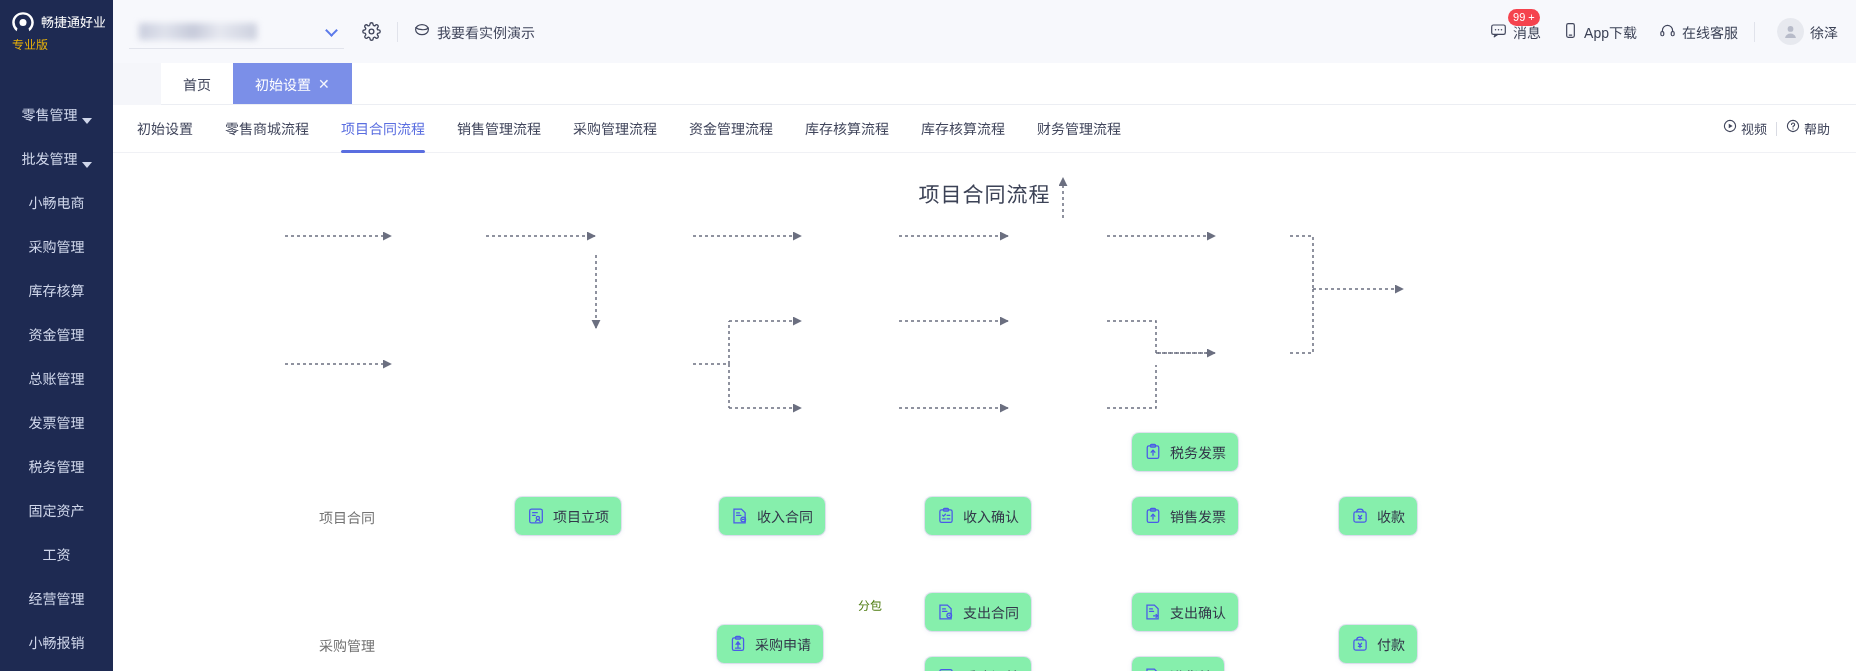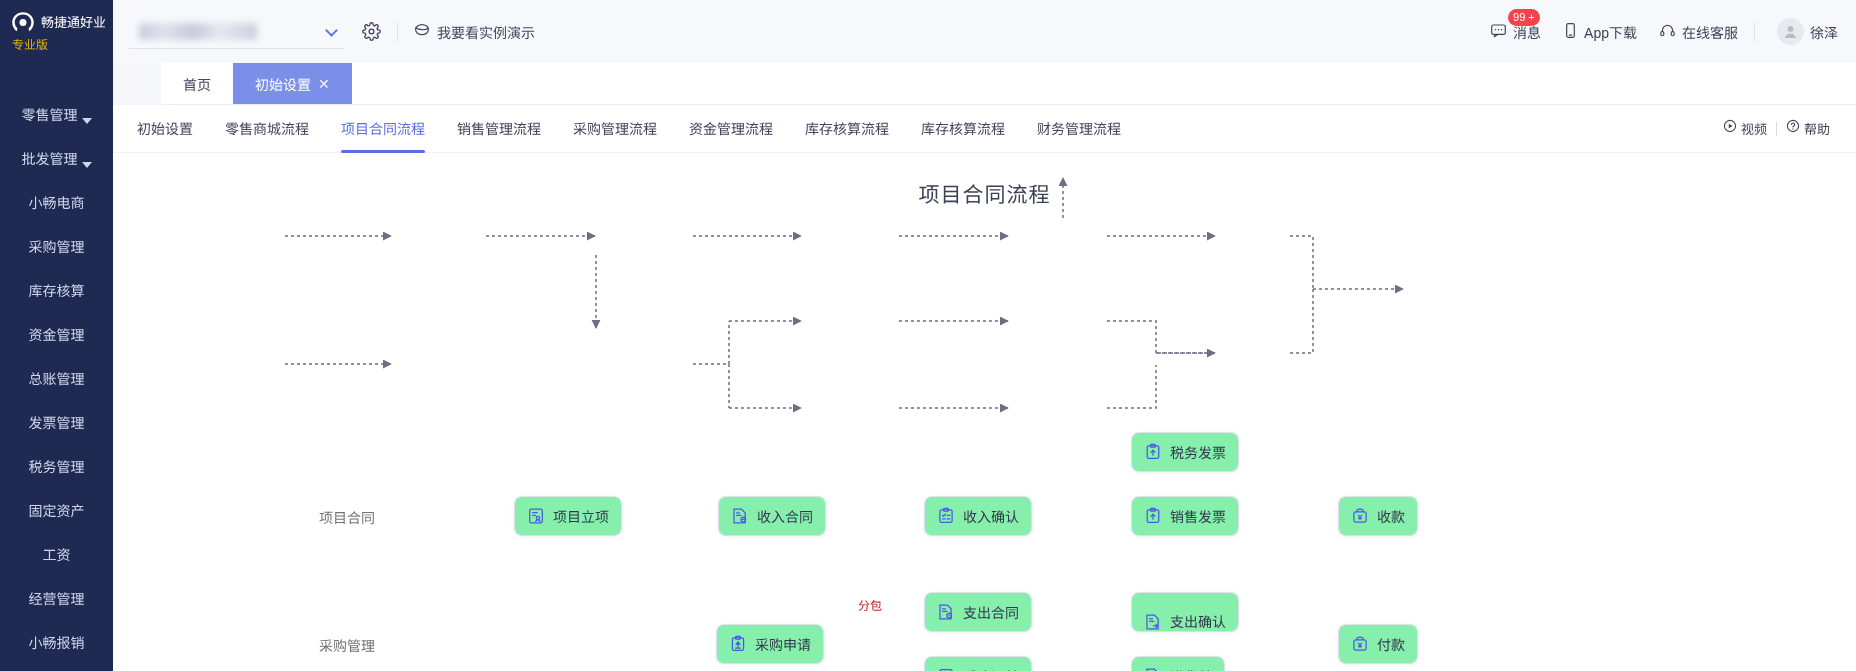--- a/index.html
+++ b/index.html
@@ -145,21 +145,21 @@
     border-radius: 7px; display: flex; align-items: center; gap: 8px;
     padding: 0 12px; font-size: 14px; color: #33384a; white-space: nowrap;
     box-shadow: 0 1px 5px rgba(88,98,160,.13), 0 0 0 1px rgba(226,228,240,.85);
     cursor: pointer;
   }
   .node .ic { width: 18px; height: 18px; flex: 0 0 18px; display:block; }
   .rowlabel {
     position: absolute; font-size: 14px; color: #737373; white-space: nowrap;
   }
   .edgelabel {
-    position: absolute; font-size: 12px; color: #b91c1c; white-space: nowrap;
+    position: absolute; font-size: 12px; color: #4d7c0f; white-space: nowrap;
   }
   svg.wires { position: absolute; inset: 0; width: 100%; height: 100%; pointer-events: none; }
 </style>
 </head>
 <body>
 
 <div id="app">
 
   <aside class="sidebar">
     <div class="brand">
@@ -508,21 +508,21 @@
               <path d="M3.3 2.4h8.2l4.2 4.1v11.1H3.3z"></path>
               <line x1="6.2" y1="6.6" x2="9.4" y2="6.6" stroke-linecap="round"></line>
               <line x1="6.2" y1="9.4" x2="11" y2="9.4" stroke-linecap="round"></line>
               <circle cx="13.6" cy="13.8" r="2.6"></circle>
               <circle cx="13.6" cy="13.8" r=".9" fill="#4a5ae8" stroke="none"></circle>
             </svg>
           </span>
           <span>支出合同</span>
         </div>
 
-        <div class="node" style="left:1019px; top:440px;align-items:flex-end;">
+        <div class="node" style="left:1019px; top:440px;">
           <span class="ic">
             <svg viewBox="0 0 20 20" fill="none" stroke="#4a5ae8" stroke-width="1.4">
               <path d="M3.3 2.4h8.2l4.2 4.1v11.1H3.3z"></path>
               <line x1="6.2" y1="6.6" x2="9.4" y2="6.6" stroke-linecap="round"></line>
               <line x1="6.2" y1="9.4" x2="10.6" y2="9.4" stroke-linecap="round"></line>
               <path d="M10.6 14.2h4.4" stroke-linecap="round"></path>
               <path d="M13.4 12.6 15 14.2l-1.6 1.6" stroke-linecap="round" stroke-linejoin="round"></path>
             </svg>
           </span>
           <span>支出确认</span>

